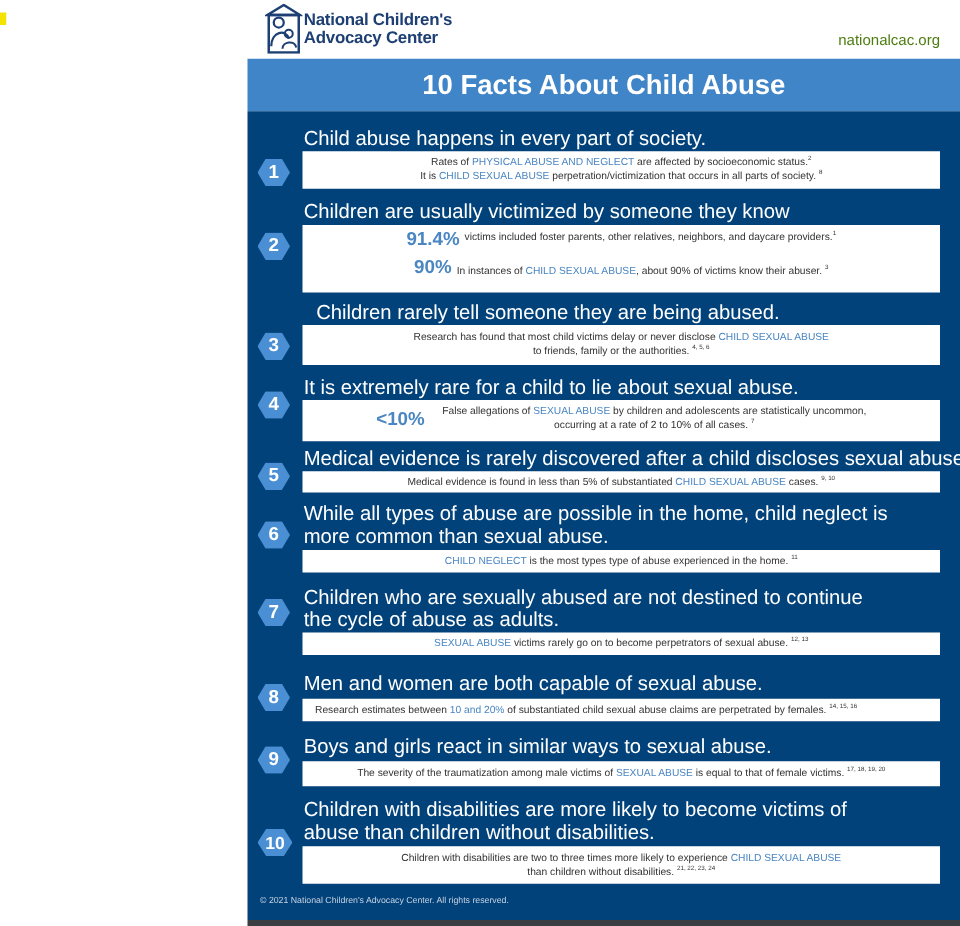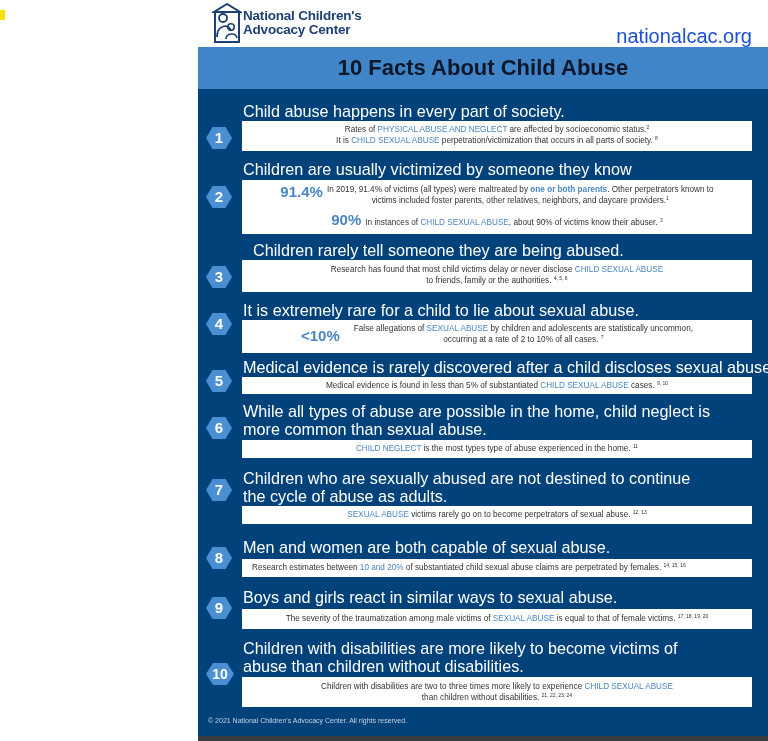--- a/index.html
+++ b/index.html
@@ -6,22 +6,22 @@
   body {
     width: 768px; height: 741px; background: #ffffff; position: relative; overflow: hidden;
     font-family: "Liberation Sans", "DejaVu Sans", sans-serif;
   }
   .marker { position: absolute; left: 0; top: 10px; width: 5px; height: 10px; background: #f2e400; }
   .page { position: absolute; left: 198px; top: 0; width: 570px; height: 741px; background: #ffffff; }
   .header { position: absolute; left: 0; top: 0; width: 570px; height: 47px; background: #fff; }
   .logo { position: absolute; left: 14px; top: 3px; display: flex; align-items: center; }
   .logo svg { display: block; }
   .logo-text { margin-left: 1px; color: #1d3f73; font-weight: bold; font-size: 13.5px; line-height: 14px; letter-spacing: -0.2px; }
-  .site { position: absolute; right: 16px; top: 25px; color: #1d4ed8; font-size: 20px; text-align: right; }
-  .title-bar { position: absolute; left: 0; top: 47px; width: 570px; height: 42px; background: #3f85c7; color: #0f172a; text-align: center; font-weight: bold; font-size: 22px; line-height: 42px; }
+  .site { position: absolute; right: 16px; top: 25px; color: #4d7c0f; font-size: 12px; text-align: right; }
+  .title-bar { position: absolute; left: 0; top: 47px; width: 570px; height: 42px; background: #3f85c7; color: #ffffff; text-align: center; font-weight: bold; font-size: 22px; line-height: 42px; }
   .panel { position: absolute; left: 0; top: 89px; width: 595px; height: 647px; background: #02427a; }
   .bottom-strip { position: absolute; left: 0; top: 736px; width: 570px; height: 5px; background: #3a3d42; }
   .fact { position: absolute; left: 0; width: 570px; }
   .hex { position: absolute; left: 8px; width: 26px; height: 22px; background: #4a8fd3; clip-path: polygon(25% 0, 75% 0, 100% 50%, 75% 100%, 25% 100%, 0 50%); color: #fff; font-weight: bold; font-size: 15px; line-height: 22px; text-align: center; }
   .hex.wide { width: 28px; font-size: 14px; }
   .heading { position: absolute; left: 45px; color: #fff; font-size: 16.2px; line-height: 19px; white-space: nowrap; }
   .box { position: absolute; left: 44px; width: 510px; background: #fff; color: #333; font-size: 8.2px; line-height: 11px; text-align: center; box-sizing: border-box; padding-top: 3px; }
   .hl { color: #4a86c2; font-weight: normal; }
   .hl-plain { color: #4a86c2; }
   sup { font-size: 5px; vertical-align: top; line-height: 6px; }
@@ -67,21 +67,20 @@
       </div>
     </div>
 
     <div class="fact" style="top:71px;">
       <div class="heading" style="top:0;">Children are usually victimized by someone they know</div>
       <div class="hex" style="top:26px;">2</div>
       <div class="box" style="top:20px;height:54px;padding-top:4px;">
         <div class="stat-row">
           <span class="big">91.4%</span>
           <div style="text-align:center;">
-            <div><span>In 2019, 91.4% of victims (all types) were maltreated by </span><span class="hl-plain" style="font-weight:bold;">one or both parents</span><span>. Other perpetrators known to</span></div>
             <div><span>victims included foster parents, other relatives, neighbors, and daycare providers.</span><sup>1</sup></div>
           </div>
         </div>
         <div class="stat-row" style="margin-top:6px;align-items:flex-end;">
           <span class="big">90%</span>
           <span><span>In instances of </span><span class="hl">CHILD SEXUAL ABUSE</span><span>, about 90% of victims know their abuser. </span><sup>3</sup></span>
         </div>
       </div>
     </div>
 

